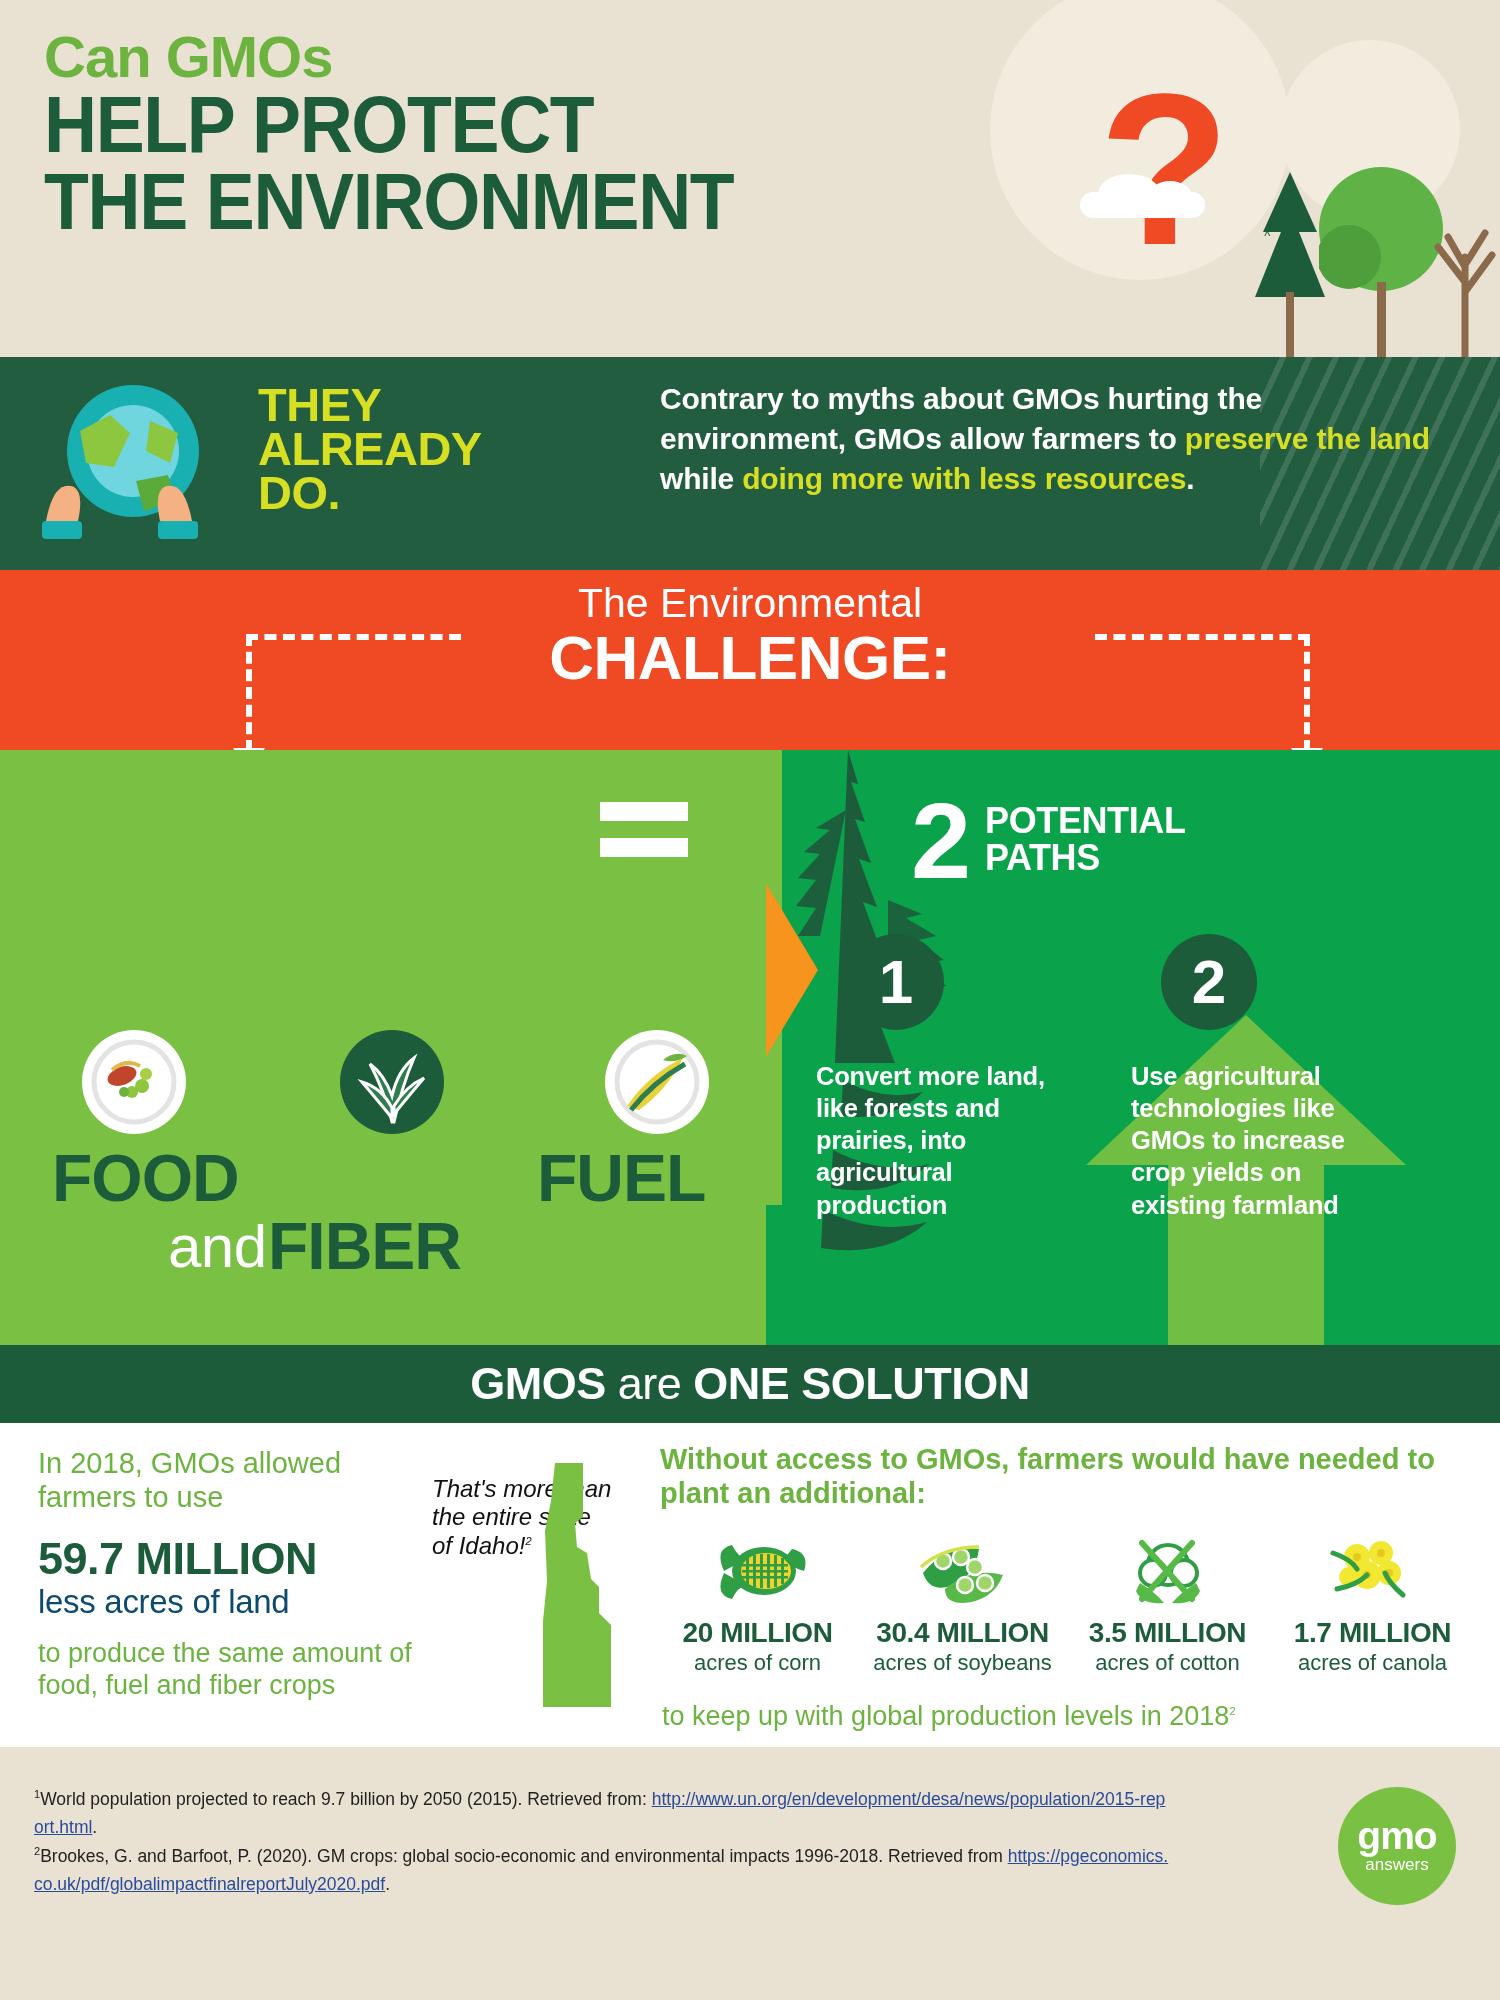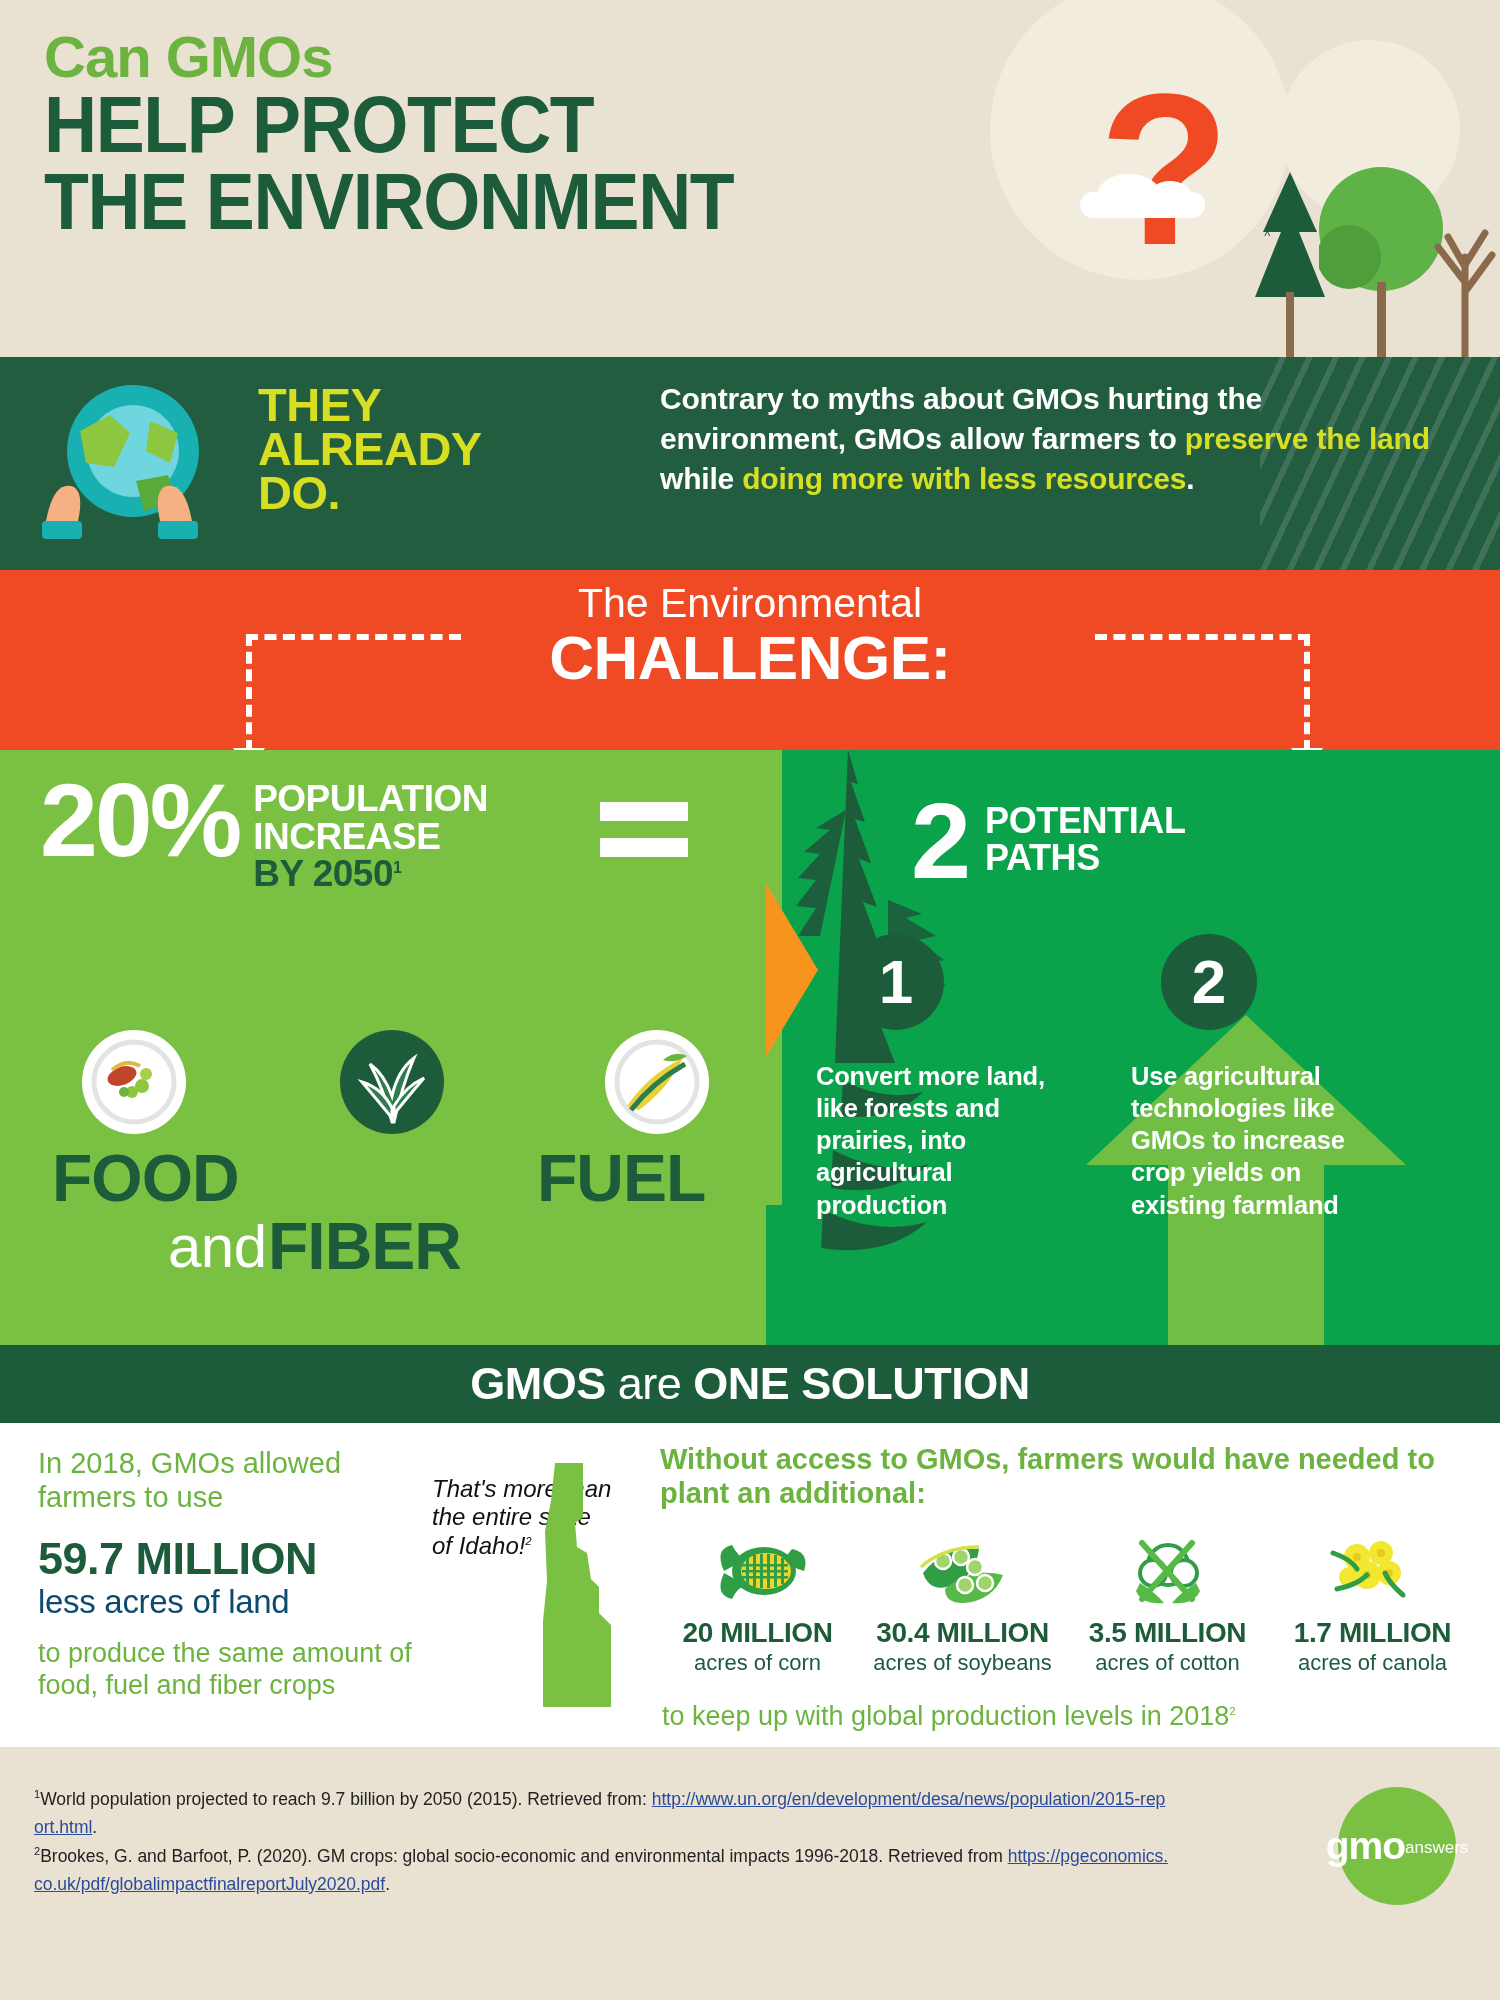--- a/index.html
+++ b/index.html
@@ -142,21 +142,21 @@
   .crop-n{font-size:28px;font-weight:bold;color:#1d5c3b;letter-spacing:-0.4px;margin-top:6px;}
   .crop-l{font-size:22px;color:#1d5c3b;margin-top:1px;}
   .keepup{position:absolute;left:662px;top:278px;font-size:27px;color:#6cb33f;}
 
   
   .footer{position:relative;width:100%;height:253px;background:#e9e2d3;}
   .fn{position:absolute;left:34px;top:38px;width:1140px;font-size:17.5px;color:#222;line-height:1.62;}
   .fn a{color:#2a4b9b;text-decoration:underline;word-break:break-all;}
   .fsup{font-size:11px;vertical-align:super;}
   .logo{position:absolute;right:44px;top:40px;width:118px;height:118px;border-radius:50%;background:#7ac143;
-        display:flex;flex-direction:row;align-items:center;justify-content:center;}
+        display:flex;flex-direction:column;align-items:center;justify-content:center;}
   .logo-1{font-size:39px;font-weight:bold;color:#fff;line-height:0.85;letter-spacing:-1px;}
   .logo-2{font-size:17px;color:#fff;line-height:1;margin-top:3px;}
 </style>
 </head>
 <body>
 
 <div class="page">
 
   <div class="header">
     <div class="hdr-blob1"></div>
@@ -221,28 +221,20 @@
     <div class="dashLv"></div>
     <div class="arrowL"></div>
     <div class="dashR"></div>
     <div class="dashRv"></div>
     <div class="arrowR"></div>
   </div>
 
   <div class="mid">
 
     <div class="mid-left">
-      <div class="pct-row">
-        <div class="pct">20%</div>
-        <div class="pct-txt">
-          <div class="pct-l1">POPULATION</div>
-          <div class="pct-l2">INCREASE</div>
-          <div class="pct-l3"><span>BY 2050</span><span class="sup">1</span></div>
-        </div>
-      </div>
 
       <div class="equals">
           <i></i>
           <i></i>
         </div>
 
 
       <div class="icons-row">
         <div class="ic ic-food">
           <svg width="104" height="104" viewBox="0 0 104 104">

